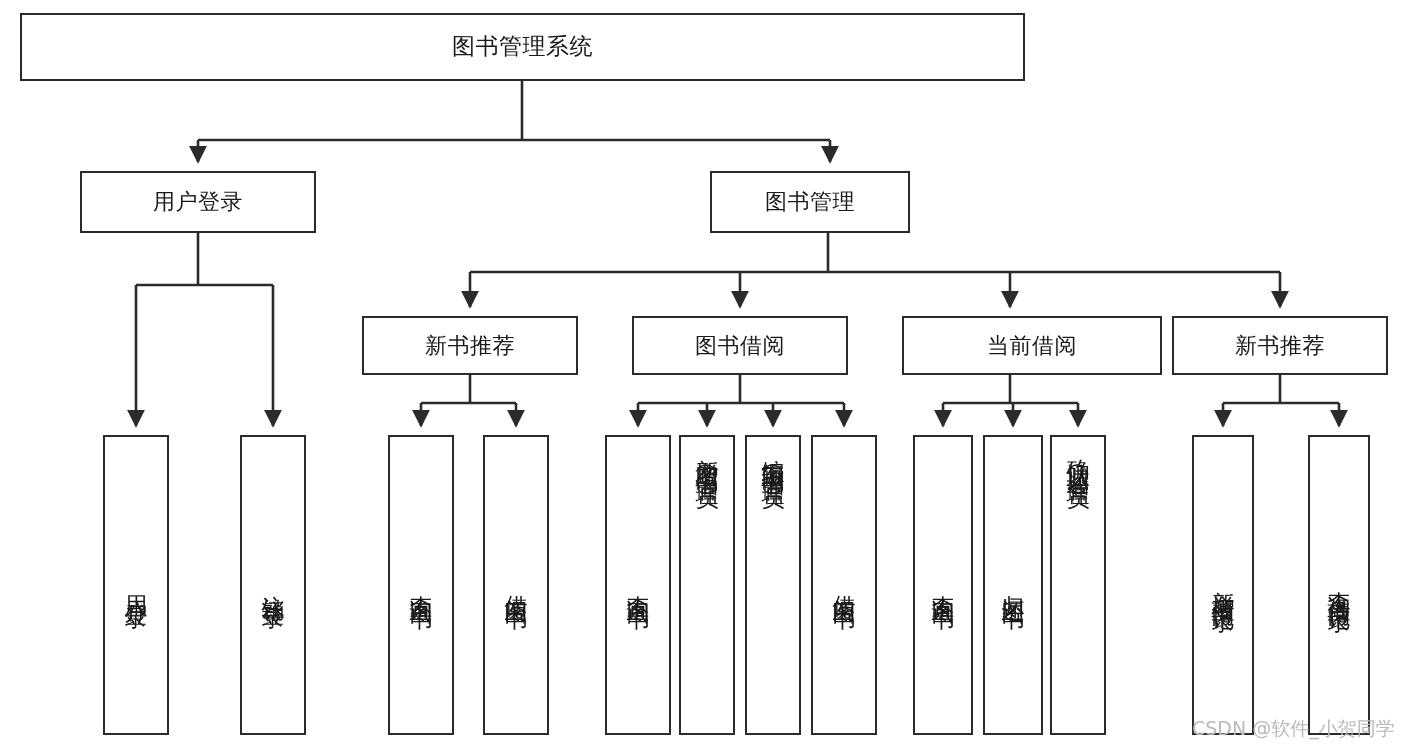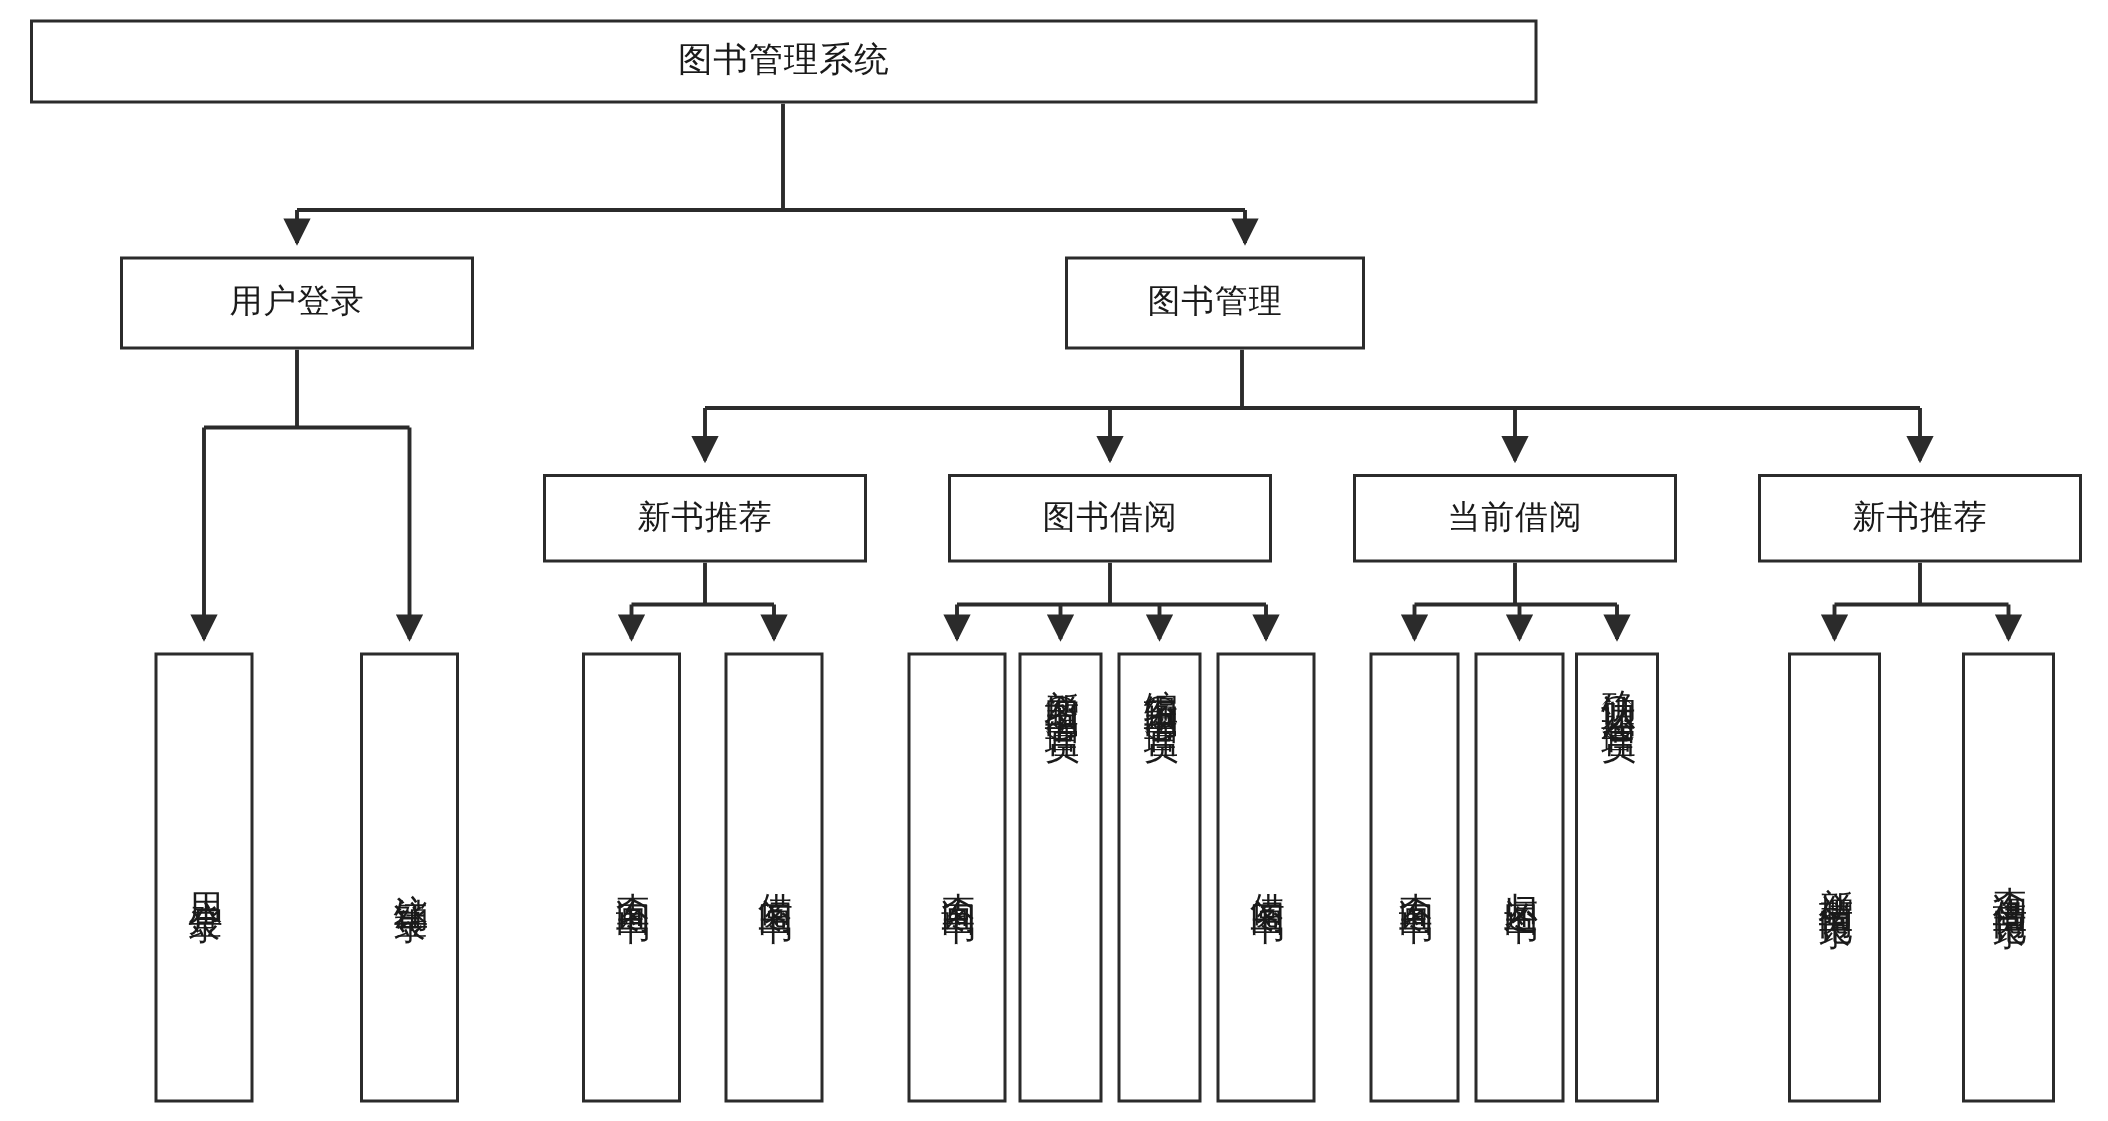--- a/index.html
+++ b/index.html
@@ -129,38 +129,38 @@
       <path d="M 1013 403 L 1013 426" marker-end="url(#arrow)"></path>
       <path d="M 1078 403 L 1078 426" marker-end="url(#arrow)"></path>
 
       <path d="M 1280 375 L 1280 403"></path>
       <path d="M 1223 403 L 1339 403"></path>
       <path d="M 1223 403 L 1223 426" marker-end="url(#arrow)"></path>
       <path d="M 1339 403 L 1339 426" marker-end="url(#arrow)"></path>
     </g>
   </svg>
 
-  <div class="node h root" id="n-root" style="left: 20px; top: 13px; width: 1005px; height: 56px;">
+  <div class="node h root" id="n-root" style="left: 20px; top: 13px; width: 1005px; height: 68px;">
     <span class="lbl">图书管理系统</span>
   </div>
 
   <div class="node h" id="n-l2-0" style="left: 80px; top: 171px; width: 236px; height: 62px;">
     <span class="lbl">用户登录</span>
   </div>
   <div class="node h" id="n-l2-1" style="left: 710px; top: 171px; width: 200px; height: 62px;">
     <span class="lbl">图书管理</span>
   </div>
 
   <div class="node h" id="n-l3-0" style="left: 362px; top: 316px; width: 216px; height: 59px;">
     <span class="lbl">新书推荐</span>
   </div>
   <div class="node h" id="n-l3-1" style="left: 632px; top: 316px; width: 216px; height: 59px;">
     <span class="lbl">图书借阅</span>
   </div>
-  <div class="node h" id="n-l3-2" style="left: 902px; top: 316px; width: 216px; height: 59px;">
+  <div class="node h" id="n-l3-2" style="left: 902px; top: 316px; width: 260px; height: 59px;">
     <span class="lbl">当前借阅</span>
   </div>
   <div class="node h" id="n-l3-3" style="left: 1172px; top: 316px; width: 216px; height: 59px;">
     <span class="lbl">新书推荐</span>
   </div>
 
   <div class="node v mid" id="n-lf-0" style="left: 103px; top: 435px; width: 66px; height: 300px;">
     <span class="lbl">用户登录</span>
   </div>
   <div class="node v mid" id="n-lf-1" style="left: 240px; top: 435px; width: 66px; height: 300px;">
@@ -193,14 +193,15 @@
   <div class="node v top" id="n-lf-10" style="left: 1050px; top: 435px; width: 56px; height: 300px;">
     <span class="lbl">确认归还（管理员）</span>
   </div>
   <div class="node v mid" id="n-lf-11" style="left: 1192px; top: 435px; width: 62px; height: 300px;">
     <span class="lbl">新增借阅记录</span>
   </div>
   <div class="node v mid" id="n-lf-12" style="left: 1308px; top: 435px; width: 62px; height: 300px;">
     <span class="lbl">查询借阅记录</span>
   </div>
 
+  <div class="watermark" style="left: 1192px; top: 716px; color: rgb(185, 185, 185);">CSDN @软件_小贺同学</div>
 
 </div>
 
 </body></html>

